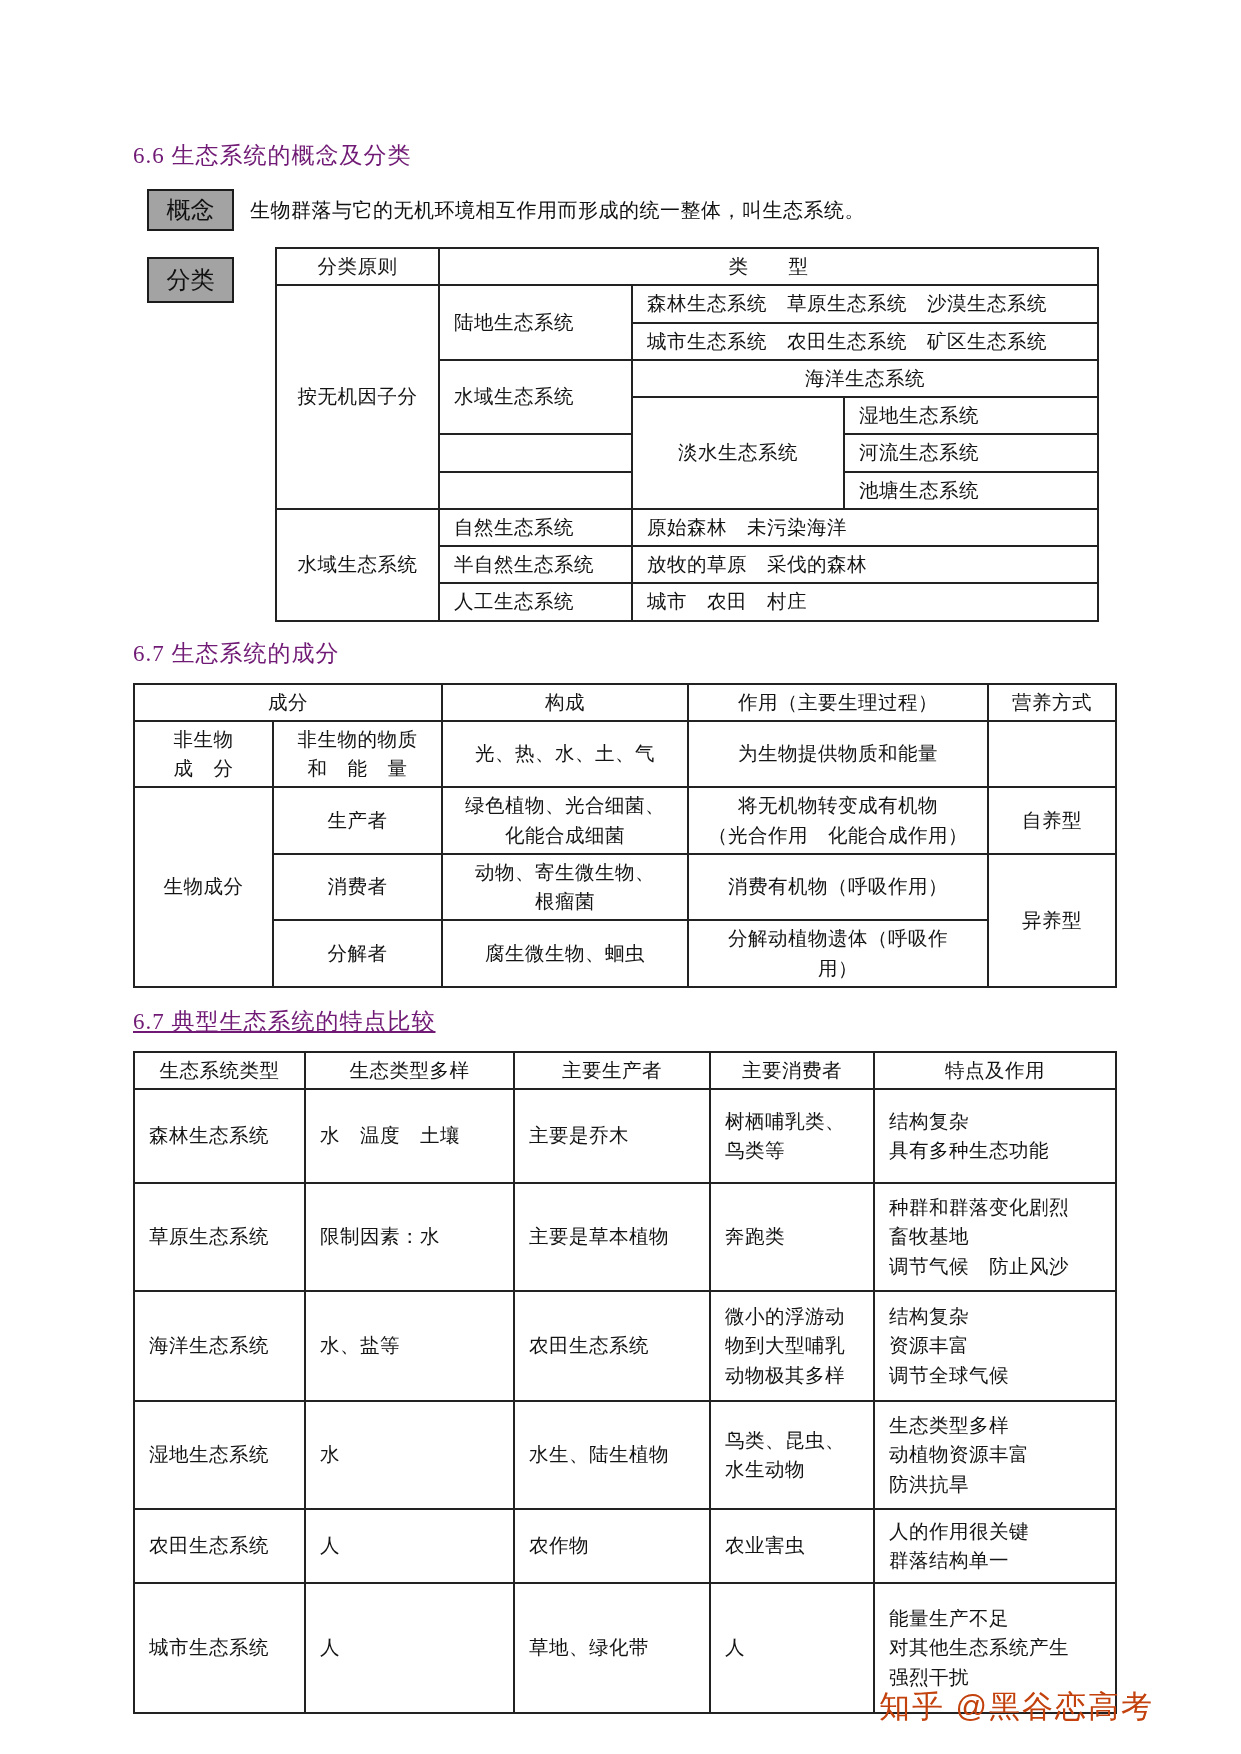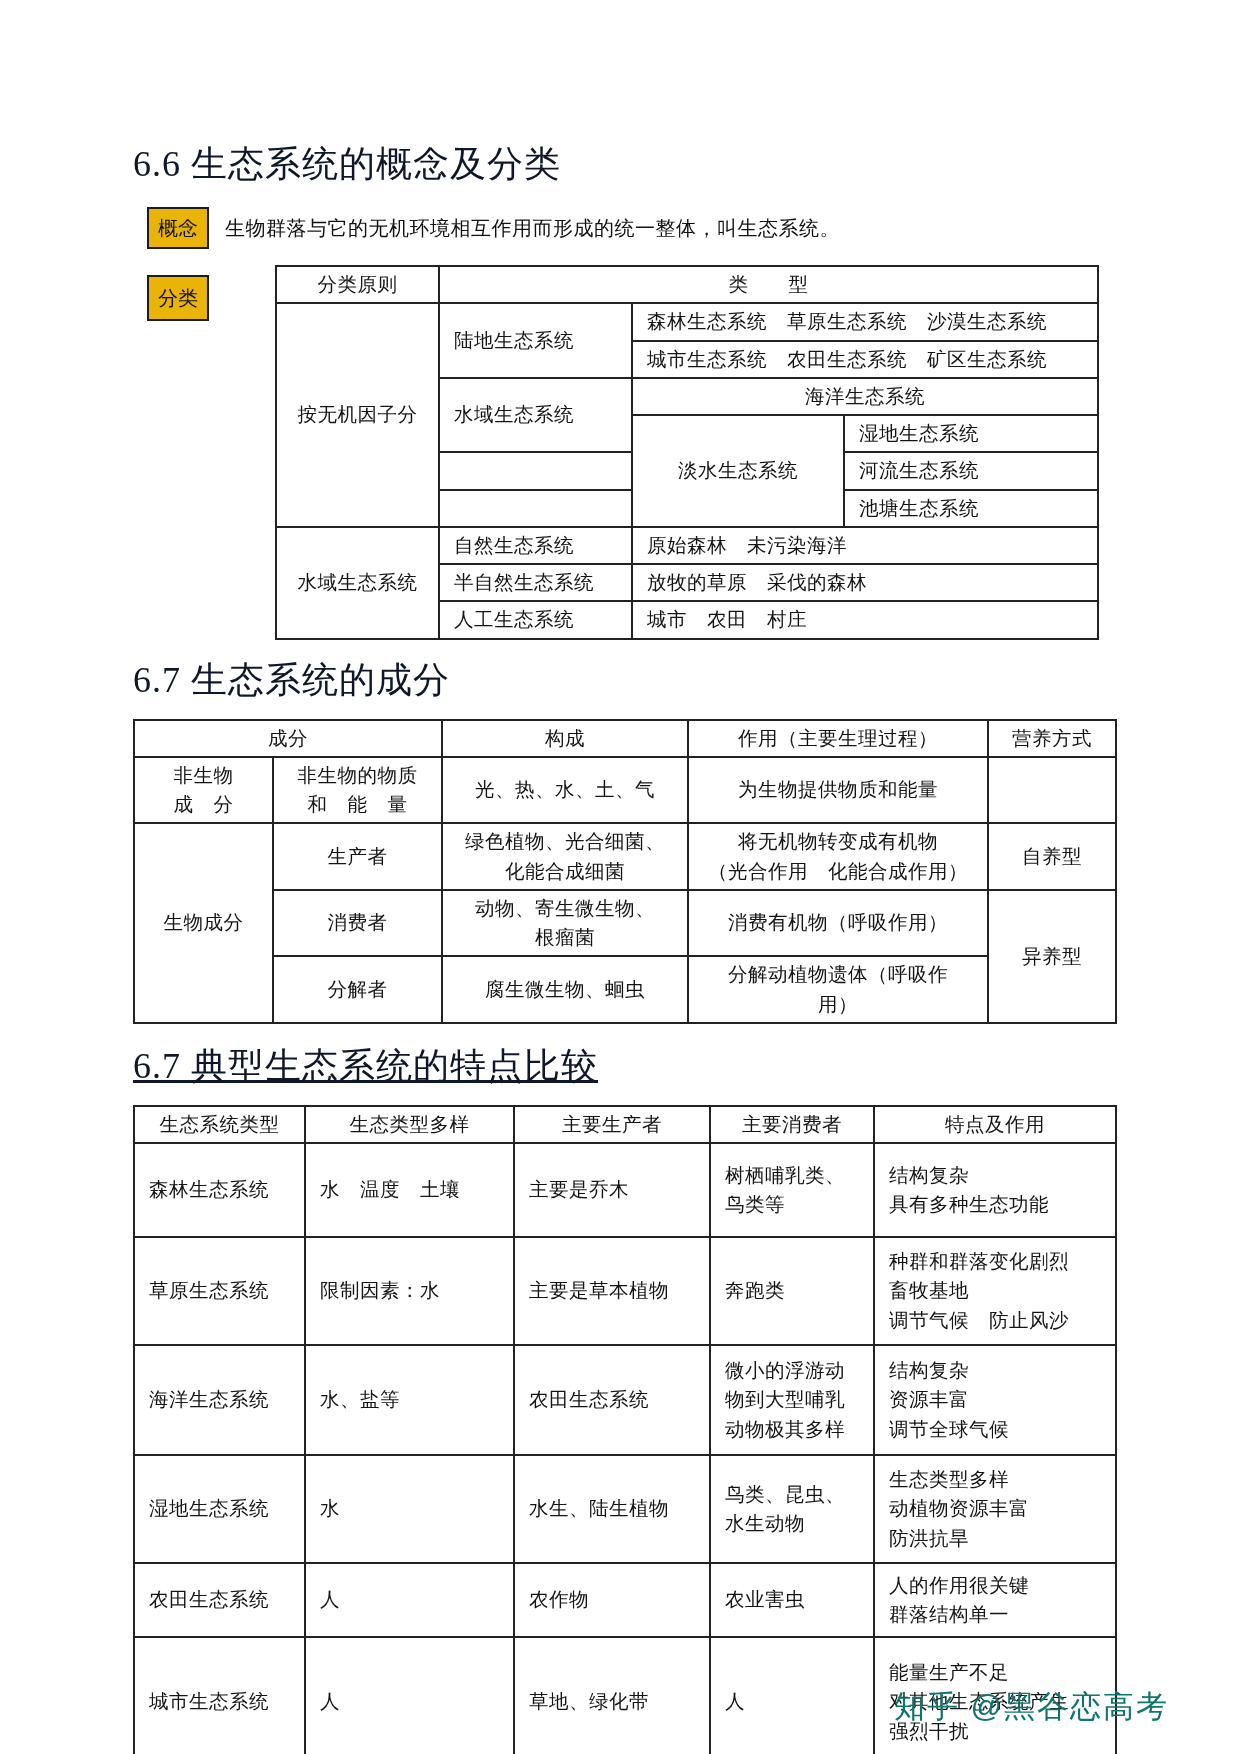--- a/index.html
+++ b/index.html
@@ -13,44 +13,44 @@
     color: #111111;
     overflow: hidden;
   }
   .content {
     position: absolute;
     left: 133px;
     top: 140px;
     width: 982px;
   }
   .section-title {
-    font-size: 36px;
+    font-size: 23px;
     font-weight: normal;
     letter-spacing: 1px;
-    color: #0f172a;
+    color: #701a75;
   }
   .title-1 { margin-bottom: 18px; }
   .title-2 { margin: 16px 0 14px 0; }
   .title-3 { margin: 18px 0 14px 0; text-decoration: underline; }
 
   .concept-row {
     display: flex;
     align-items: center;
     margin: 0 0 16px 14px;
   }
   .label-box {
     border: 2px solid #1c1c1c;
-    width: 62px;
+    width: 87px;
     min-height: 42px;
     display: flex;
     align-items: center;
     justify-content: center;
-    font-size: 20px;
+    font-size: 24px;
     flex: 0 0 auto;
-    background: #eab308;
+    background: #a3a3a3;
   }
   .concept-text {
     margin-left: 16px;
     font-size: 20px;
     letter-spacing: 0.5px;
   }
 
   .classification-wrap {
     position: relative;
     margin-bottom: 16px;
@@ -78,25 +78,25 @@
     overflow: hidden;
   }
   .c { text-align: center; }
   .l { text-align: left; padding-left: 14px; }
   .prelines { white-space: pre-line; }
 
   .t1 { width: 822px; margin-left: 142px; }
   .t2, .t3 { width: 982px; }
   .watermark {
     position: absolute;
-    right: 72px;
+    right: 87px;
     bottom: 26px;
     font-family: "Liberation Sans", "DejaVu Sans", sans-serif;
     font-size: 31px;
-    color: #0f766e;
+    color: #c2410c;
     letter-spacing: 2px;
     user-select: none;
   }
 </style>
 </head>
 <body>
 
 <div class="page">
   <div class="content">
 

